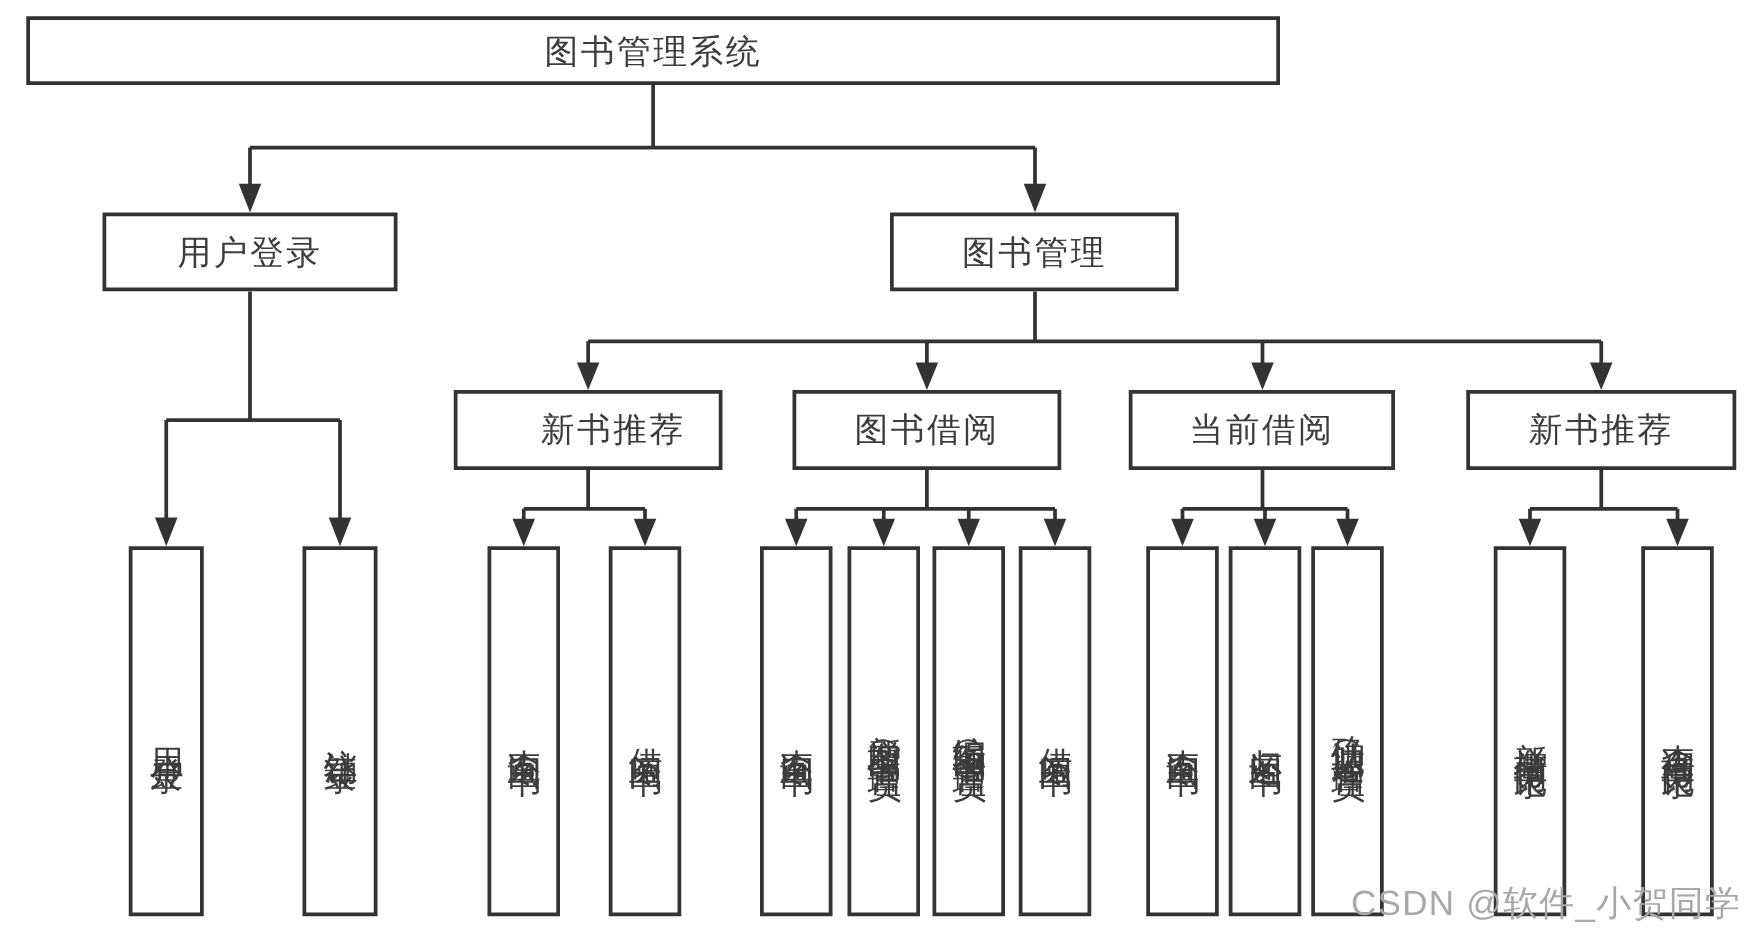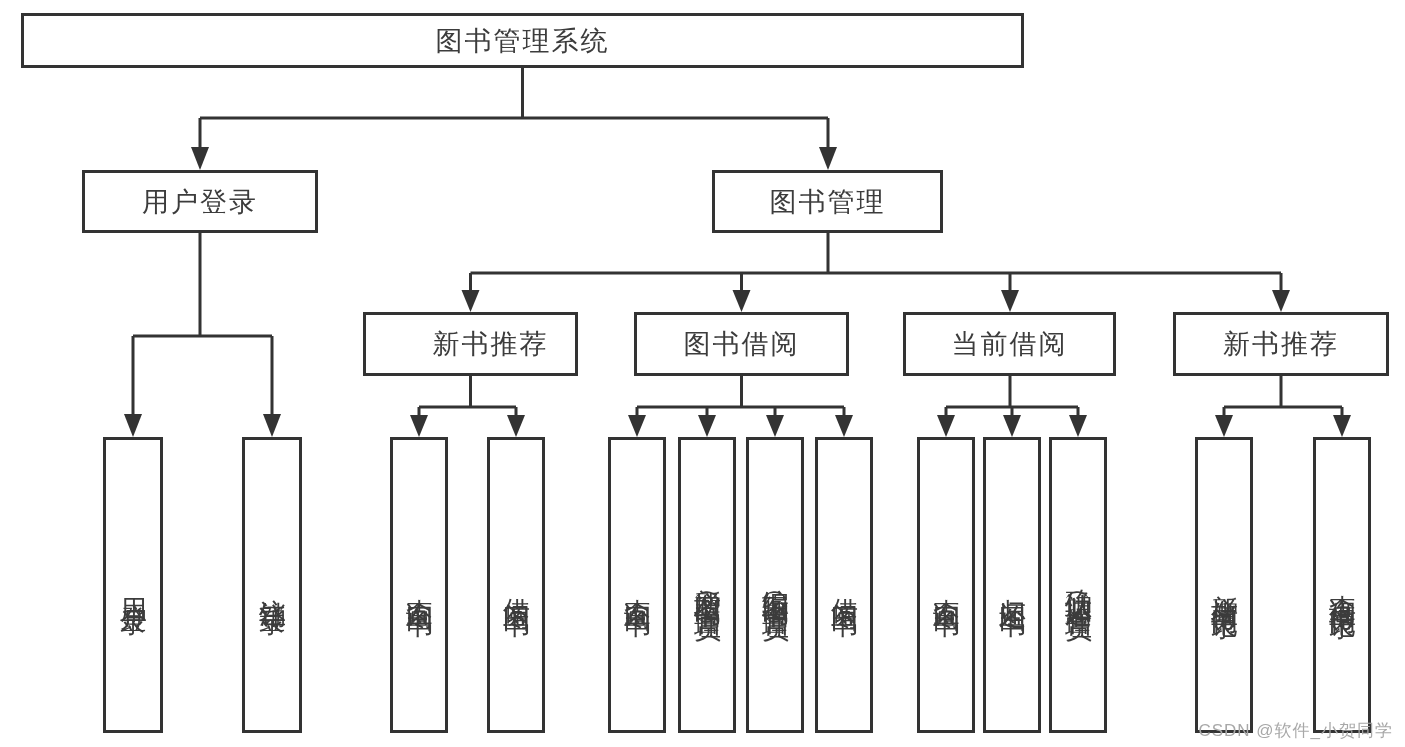--- a/index.html
+++ b/index.html
@@ -55,21 +55,21 @@
     writing-mode:vertical-lr;
     text-orientation:mixed;
     letter-spacing:4px;
     line-height:1;
     white-space:nowrap;
   }
   .watermark{
     position:absolute;
     right:12px;
     bottom:5px;
-    font-size:17px;
+    font-size:28px;
     letter-spacing:1px;
     color:var(--watermark);
     z-index:5;
     white-space:nowrap;
   }
 </style>
 </head>
 <body>
 
 <div class="canvas">

